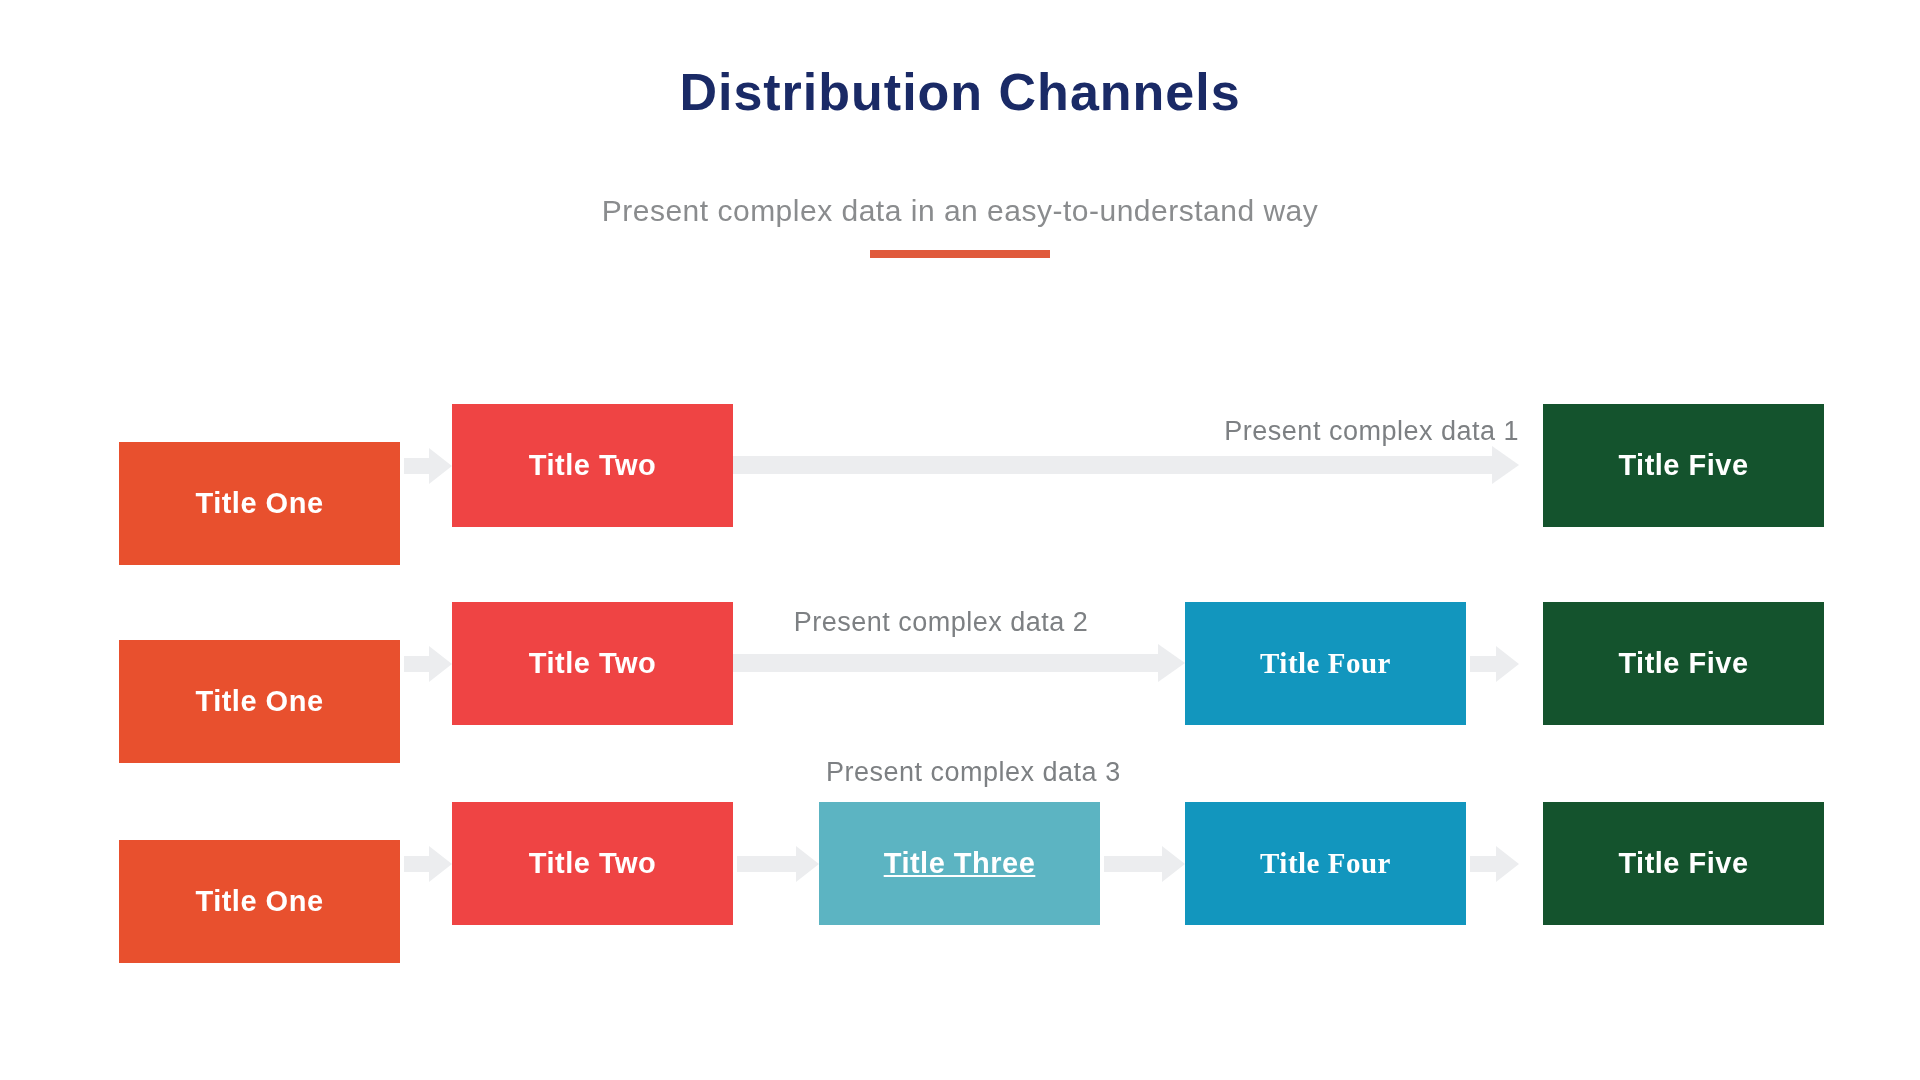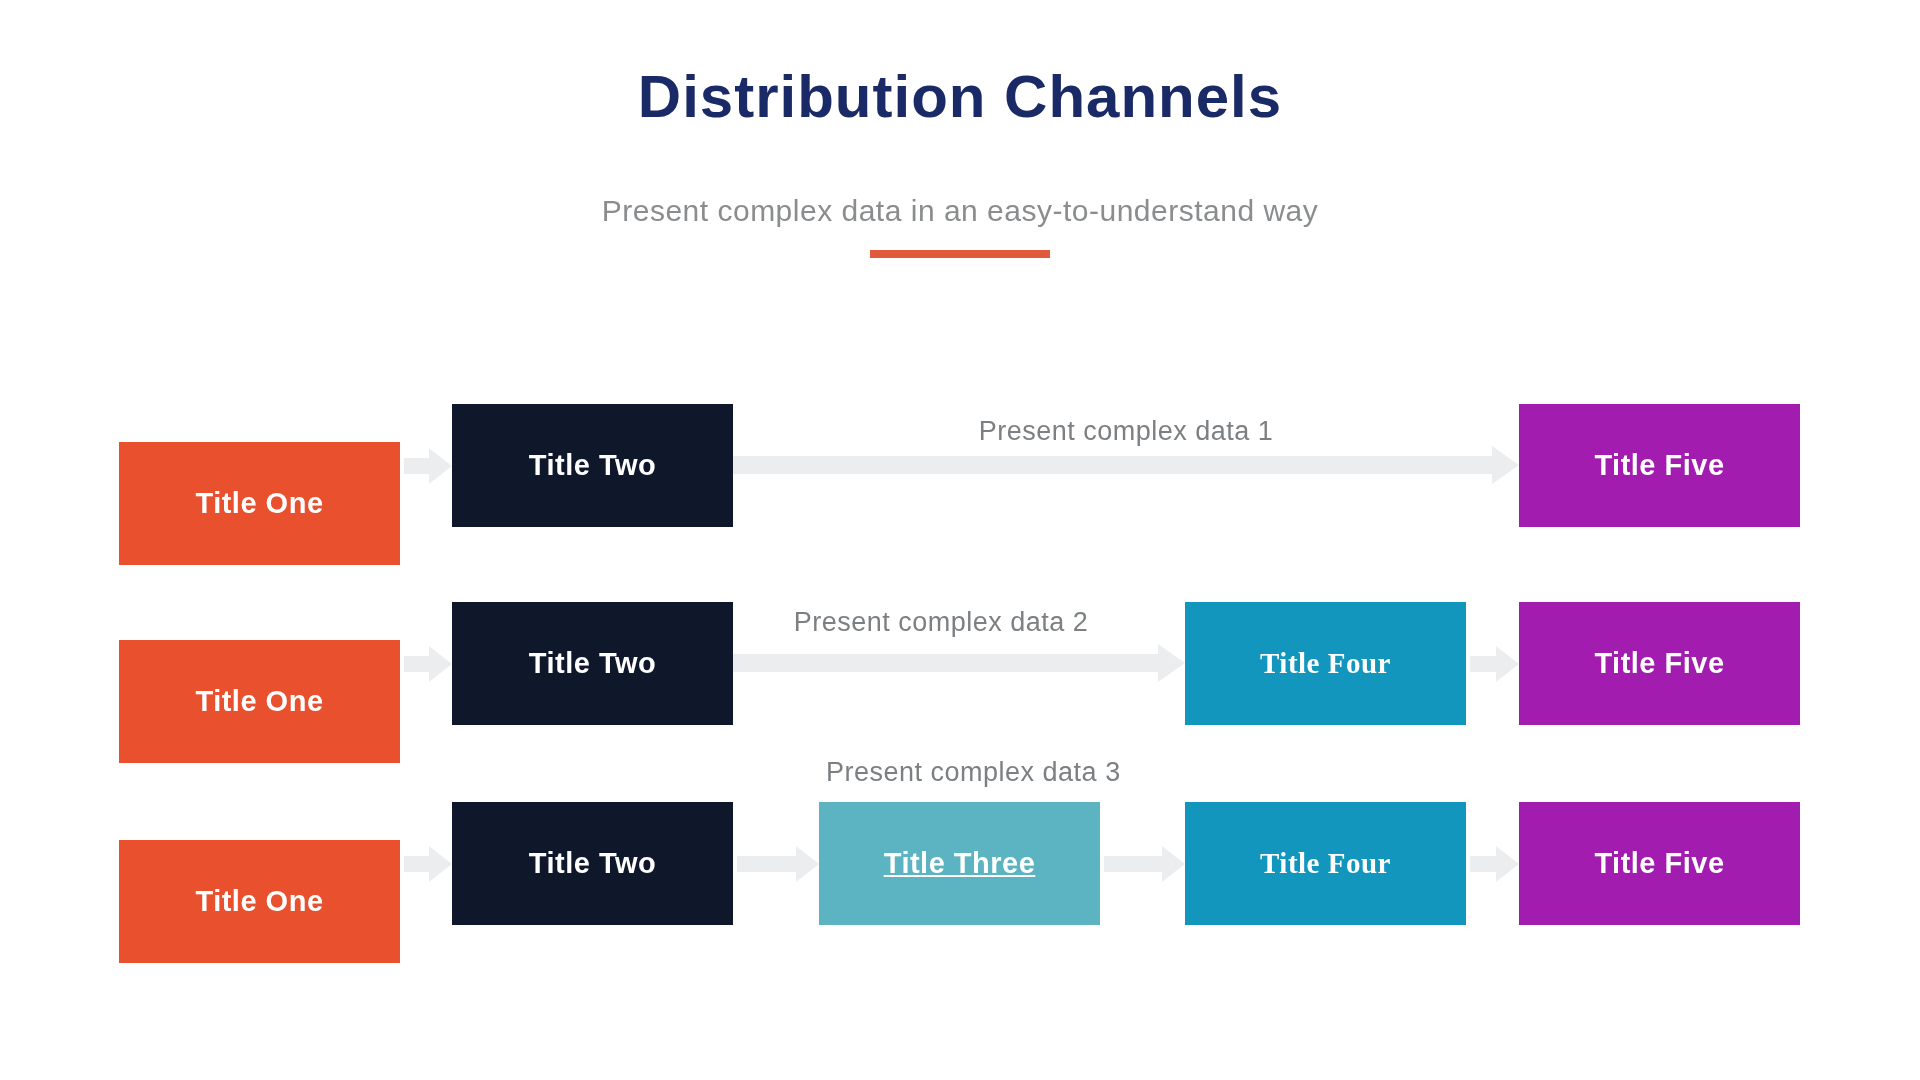--- a/index.html
+++ b/index.html
@@ -5,21 +5,21 @@
   * { margin: 0; padding: 0; box-sizing: border-box; }
   html, body { width: 1920px; height: 1080px; overflow: hidden; background: #ffffff; }
   body { font-family: "Liberation Sans", sans-serif; }
 
   .slide { position: relative; width: 1920px; height: 1080px; background: #ffffff; }
 
   
   .page-title {
     position: absolute; top: 62px; left: 0; width: 100%;
     text-align: center;
-    font-size: 60px; font-weight: 700; letter-spacing: 1px;
+    font-size: 52px; font-weight: 700; letter-spacing: 1px;
     color: #1A2A66;
   }
   .page-subtitle {
     position: absolute; top: 194px; left: 0; width: 100%;
     text-align: center;
     font-size: 30px; font-weight: 400; letter-spacing: 0.5px;
     color: #8A8C8E;
   }
   .title-divider {
     position: absolute; top: 250px; left: 50%; transform: translateX(-50%);
@@ -28,24 +28,24 @@
 
   
   .diagram { position: absolute; inset: 0; }
 
   .node {
     position: absolute; width: 281px; height: 123px;
     display: flex; align-items: center; justify-content: center;
     color: #ffffff; font-size: 29px; font-weight: 700; letter-spacing: 0.5px;
   }
   .bg-orange { background: #E8502E; }
-  .bg-gray   { background: #0f172a; }
+  .bg-gray   { background: #ef4444; }
   .bg-teal   { background: #5CB4C2; text-decoration: underline; }
   .bg-blue   { background: #1296BE; font-family: Liberation Serif, serif; }
-  .bg-yellow { background: #a21caf; }
+  .bg-yellow { background: #14532d; margin-left: 24px; }
 
   .col1 { left: 119px; margin-top: 38px; }
   .col2 { left: 452px; }
   .col3 { left: 819px; }
   .col4 { left: 1185px; }
   .col5 { left: 1519px; }
   .row1 { top: 404px; }
   .row2 { top: 602px; }
   .row3 { top: 802px; }
 
@@ -81,21 +81,21 @@
 
   <div class="diagram">
 
     <div class="node bg-orange col1 row1">Title One</div>
     <div class="flow-arrow" style="left:404px; width:48px; top:447px;">
       <div class="bar"></div>
       <div class="head"></div>
     </div>
     <div class="node bg-gray col2 row1">Title Two</div>
 
-    <div class="flow-label" style="left:733px; width:786px; top:416px;">Present complex data 1</div>
+    <div class="flow-label" style="left:733px; width:786px; top:416px;text-align:right;">Present complex data 1</div>
     <div class="flow-arrow long" style="left:733px; width:786px; top:446px;">
       <div class="bar"></div>
       <div class="head"></div>
     </div>
 
     <div class="node bg-yellow col5 row1">Title Five</div>
 
     <div class="node bg-orange col1 row2">Title One</div>
     <div class="flow-arrow" style="left:404px; width:48px; top:645px;">
       <div class="bar"></div>

